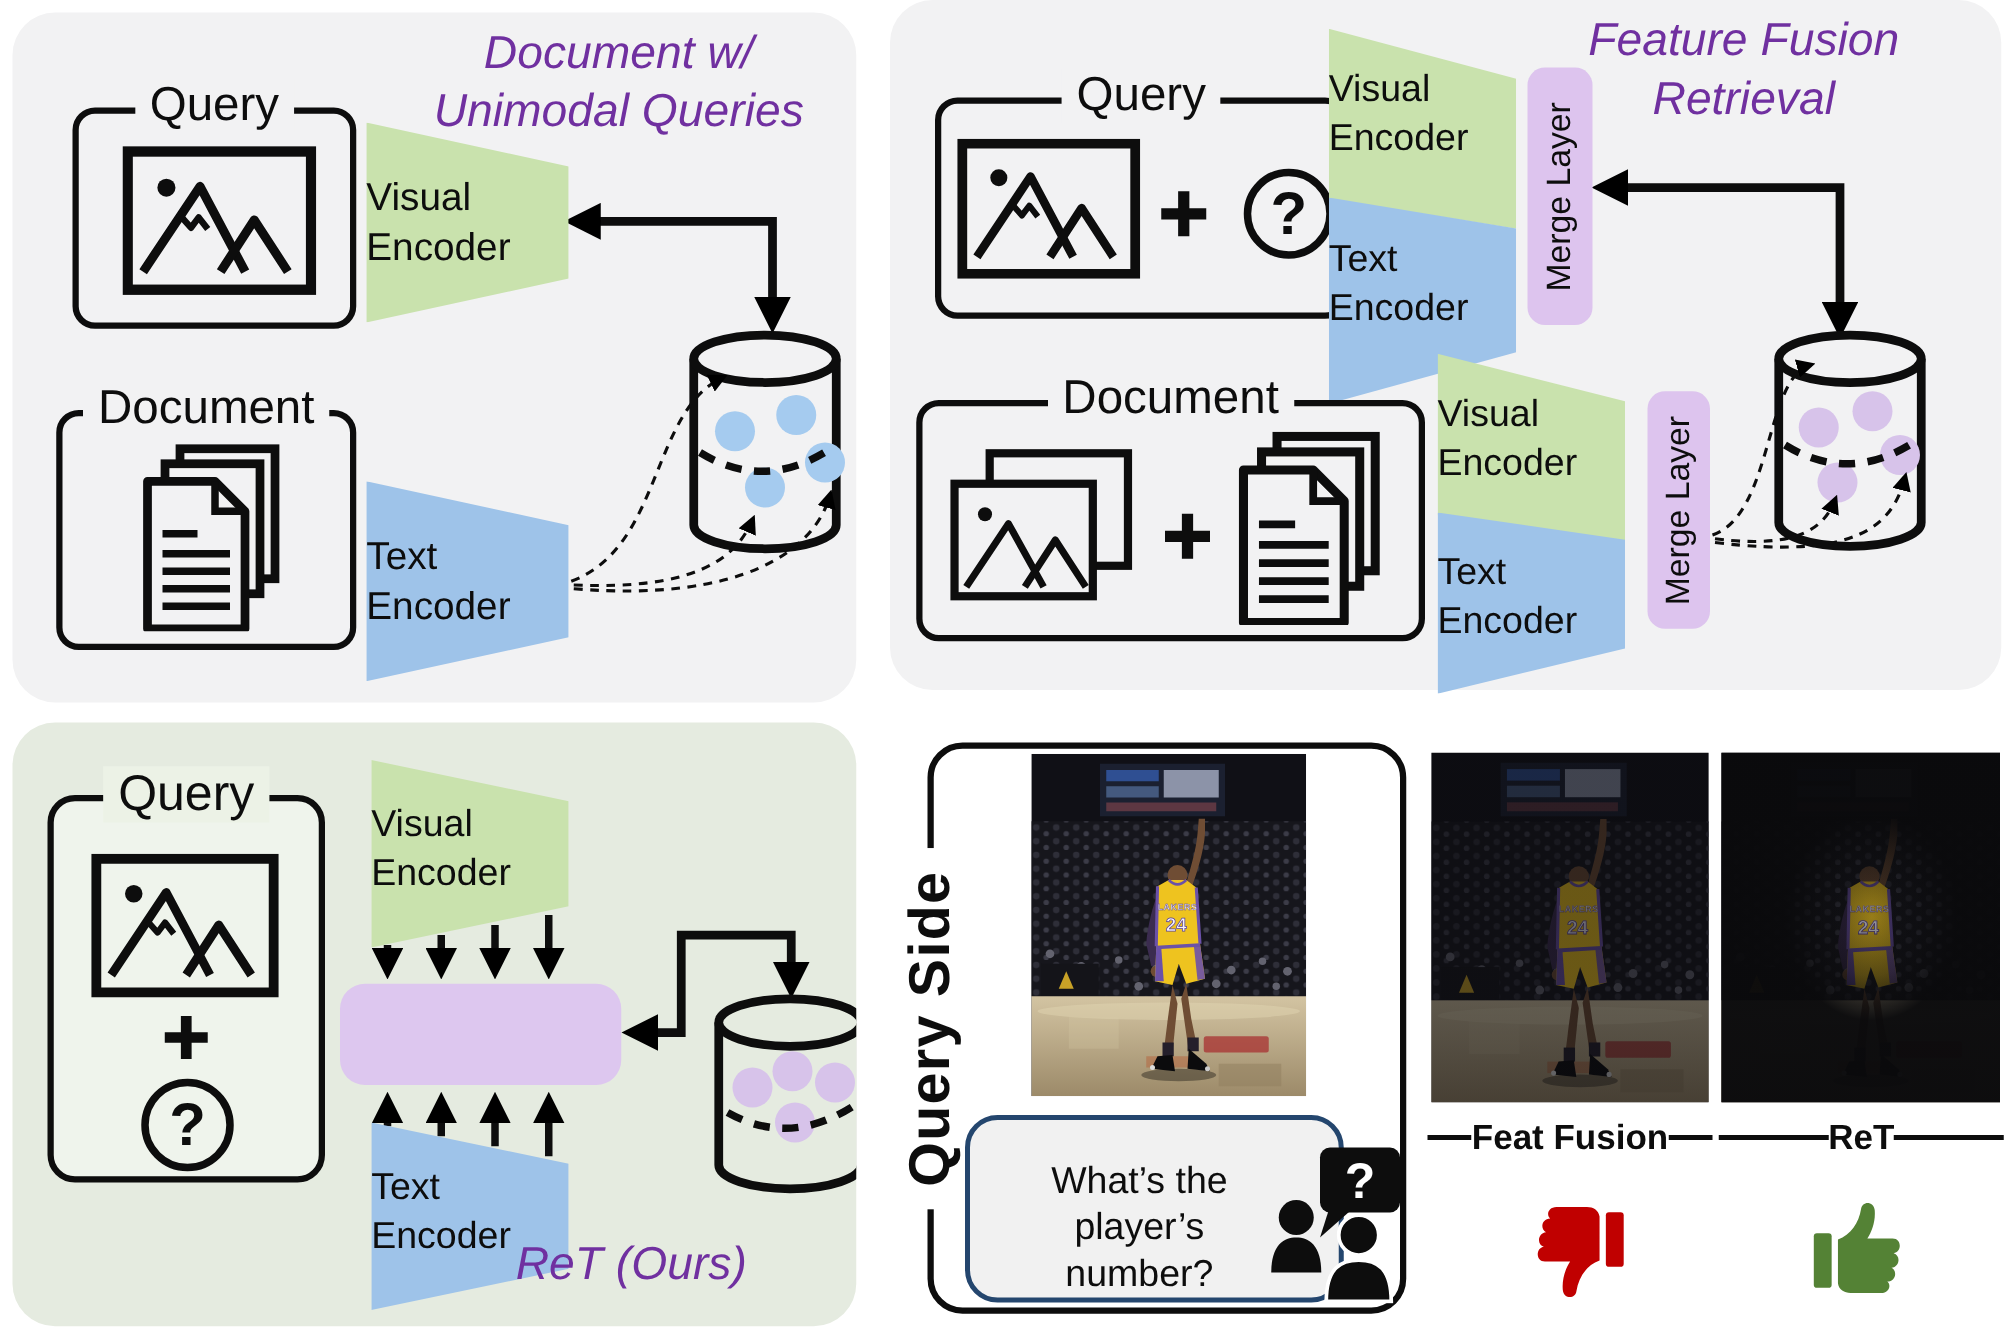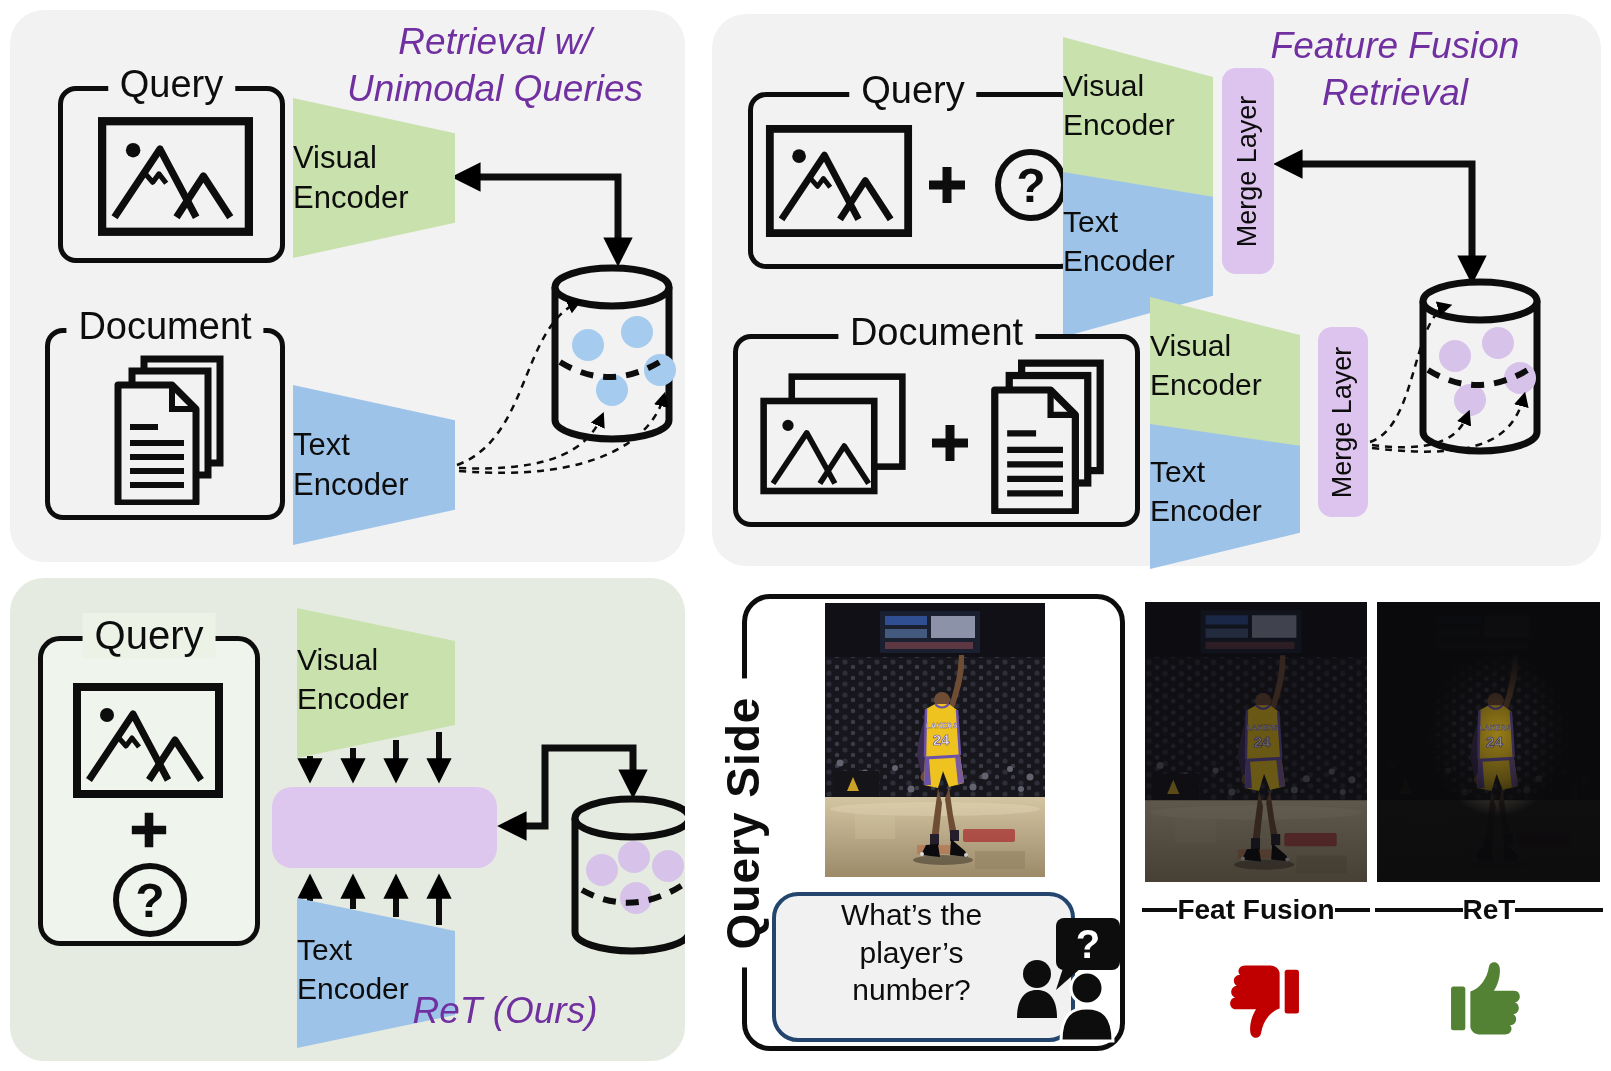--- a/index.html
+++ b/index.html
@@ -33,21 +33,21 @@
   .sidelab{position:absolute;display:flex;align-items:center;justify-content:center}
   .sidelab span{transform:rotate(-90deg);white-space:nowrap;font-weight:bold;font-size:46px;
                 letter-spacing:1px;background:#ffffff;padding:4px 18px}
   .imgbox{position:absolute;overflow:hidden}
   .ovl{position:absolute;inset:0}
   .ov-ff{background:linear-gradient(rgba(10,10,14,.58),rgba(10,10,14,.58))}
   .ov-ret{background:radial-gradient(42% 40% at 54% 47%, rgba(10,10,12,0) 0%,
             rgba(10,10,12,.45) 42%, rgba(10,10,12,.96) 74%),
             linear-gradient(rgba(10,10,12,.38),rgba(10,10,12,.38))}
   .bubble{position:absolute;border:4px solid #24466e;border-radius:26px;background:#f1f1f1;
-          box-sizing:border-box;display:flex;align-items:flex-start}
+          box-sizing:border-box;display:flex;align-items:flex-end}
   .bubble .txt{width:215px;margin-left:28px;text-align:center;font-size:30px;line-height:1.25}
   .caption{position:absolute;display:flex;align-items:center;gap:0;
            font-weight:bold;font-size:28px}
   .caption .dash{flex:1;border-top:4px solid #0d0d0d;height:0}
   .retlab{position:absolute;font-style:italic;font-size:37px;color:#7030a0;text-align:center}
 </style>
 </head>
 <body>
 
 <svg width="0" height="0" style="position:absolute">
@@ -189,21 +189,21 @@
         <path d="M550,352 Q602,384 656,348" fill="none" stroke="#0d0d0d" stroke-width="6" stroke-dasharray="13 10"></path>
         <ellipse cx="602" cy="277" rx="57" ry="19" fill="#f2f2f3" stroke="#0d0d0d" stroke-width="7"></ellipse>
       </g>
       <g fill="none" stroke="#0d0d0d" stroke-width="2.5" stroke-dasharray="7 6">
         <path d="M447,455 C520,428 510,320 568,292" marker-end="url(#mkS1)"></path>
         <path d="M449,458 C545,462 578,438 592,406" marker-end="url(#mkS1)"></path>
         <path d="M449,461 C585,472 642,430 654,386" marker-end="url(#mkS1)"></path>
       </g>
     </svg>
 
-    <div class="title" style="left:270px;top:8px;width:430px">Retrieval w/
+    <div class="title" style="left:270px;top:8px;width:430px">Document w/
 Unimodal Queries</div>
 
     <div class="box" style="left:48px;top:76px;width:227px;height:177px">
       <span class="boxlabel">Query</span>
       <svg viewBox="0 0 150 115" style="position:absolute;left:35px;top:24px;width:155px;height:123px">
           <use href="#imgicon"></use>
         </svg>
     </div>
 
     <div class="trap green t-right" style="left:283px;top:88px;width:162px;height:160px"></div>
@@ -213,21 +213,21 @@
       <span class="boxlabel">Document</span>
       <svg viewBox="0 0 120 150" style="position:absolute;left:60px;top:22px;width:120px;height:150px">
           <use href="#docicon"></use>
         </svg>
     </div>
 
     <div class="trap blue t-right" style="left:283px;top:375px;width:162px;height:160px"></div>
     <div class="enc-label" style="left:283px;top:415px;width:162px">Text Encoder</div>
   </div>
 
-  <div class="panel p-gray" style="left:712px;top:14px;width:889px;height:552px">
+  <div class="panel p-gray" style="left:712px;top:0;width:889px;height:552px">
     <svg class="psvg" viewBox="0 0 889 552">
       <defs>
         <marker id="mkA2" viewBox="0 0 10 10" refX="7" refY="5" markerWidth="4.2" markerHeight="4.2" orient="auto-start-reverse">
             <path d="M0,0 L10,5 L0,10 Z"></path>
           </marker>
         <marker id="mkS2" viewBox="0 0 10 10" refX="7" refY="5" markerWidth="6" markerHeight="6" orient="auto">
             <path d="M0,0 L10,5 L0,10 Z"></path>
           </marker>
       </defs>
       <path d="M570,150 L760,150 L760,262" fill="none" stroke="#0d0d0d" stroke-width="7" marker-start="url(#mkA2)" marker-end="url(#mkA2)"></path>

